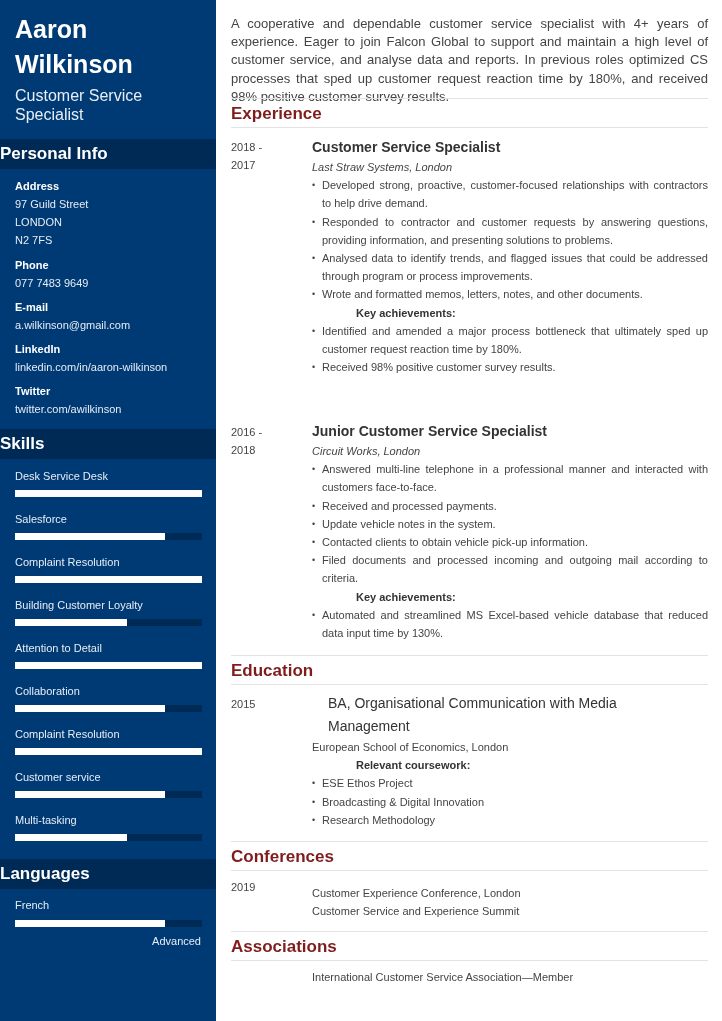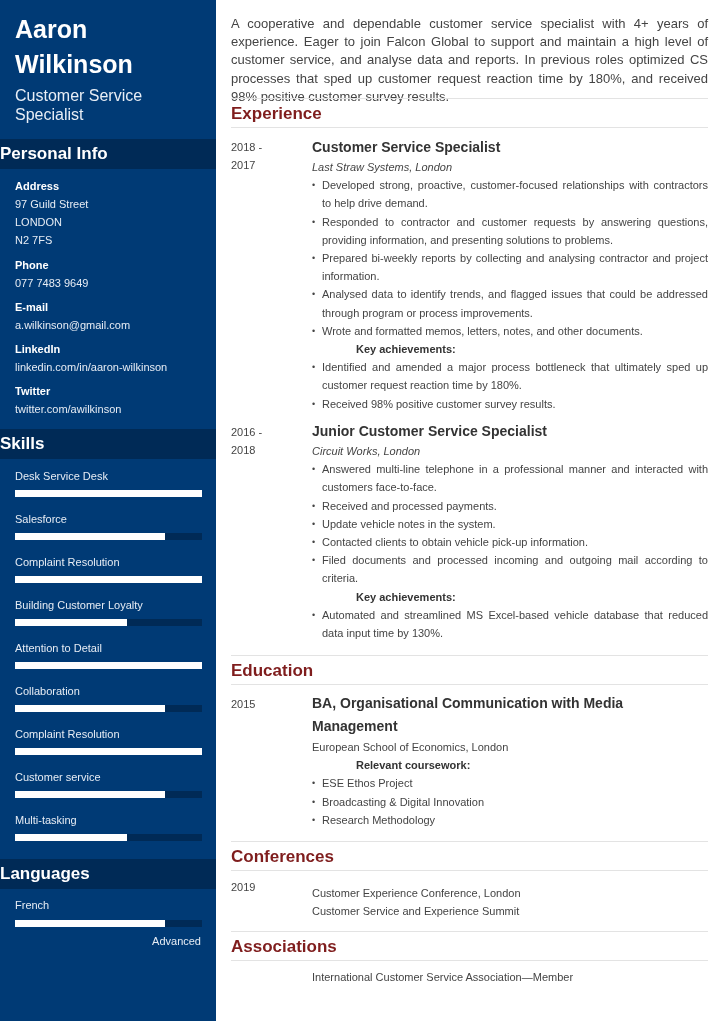--- a/index.html
+++ b/index.html
@@ -55,21 +55,21 @@
   .job-title { font-size: 14px; font-weight: bold; color: #333; line-height: 20px; margin-bottom: 1px; }
   .company { font-size: 11px; font-style: italic; color: #444; line-height: 18.2px; }
   .plain { font-size: 11px; color: #444; line-height: 18.2px; }
   .key { font-size: 11px; font-weight: bold; color: #333; line-height: 18.2px; margin-left: 44px; }
   ul.bullets { list-style: none; margin: 0; padding: 0; }
   ul.bullets li {
     position: relative; padding-left: 10px;
     font-size: 11px; line-height: 18.2px; color: #444; text-align: justify;
   }
   ul.bullets li::before { content: "\2022"; position: absolute; left: 0; top: 0; color: #444; font-size: 9px; }
-  .edu-title { font-size: 14px; font-weight: bold; color: #333; line-height: 23px; }
+  .edu-title { font-size: 14px; font-weight: normal; color: #333; line-height: 23px; margin-left: 16px; }
 </style>
 </head>
 <body>
 
 <div class="sidebar">
   <div class="name">
     <div>Aaron</div>
     <div>Wilkinson</div>
   </div>
   <div class="subtitle">
@@ -156,21 +156,20 @@
   <div class="date" style="top:138px">
     <div>2018 -</div>
     <div>2017</div>
   </div>
   <div class="col" style="top:137px">
     <div class="job-title">Customer Service Specialist</div>
     <div class="company">Last Straw Systems, London</div>
     <ul class="bullets">
       <li>Developed strong, proactive, customer-focused relationships with contractors to help drive demand.</li>
       <li>Responded to contractor and customer requests by answering questions, providing information, and presenting solutions to problems.</li>
-      <li>Prepared bi-weekly reports by collecting and analysing contractor and project information.</li>
       <li>Analysed data to identify trends, and flagged issues that could be addressed through program or process improvements.</li>
       <li>Wrote and formatted memos, letters, notes, and other documents.</li>
     </ul>
     <div class="key">Key achievements:</div>
     <ul class="bullets">
       <li>Identified and amended a major process bottleneck that ultimately sped up customer request reaction time by 180%.</li>
       <li>Received 98% positive customer survey results.</li>
     </ul>
   </div>
 

